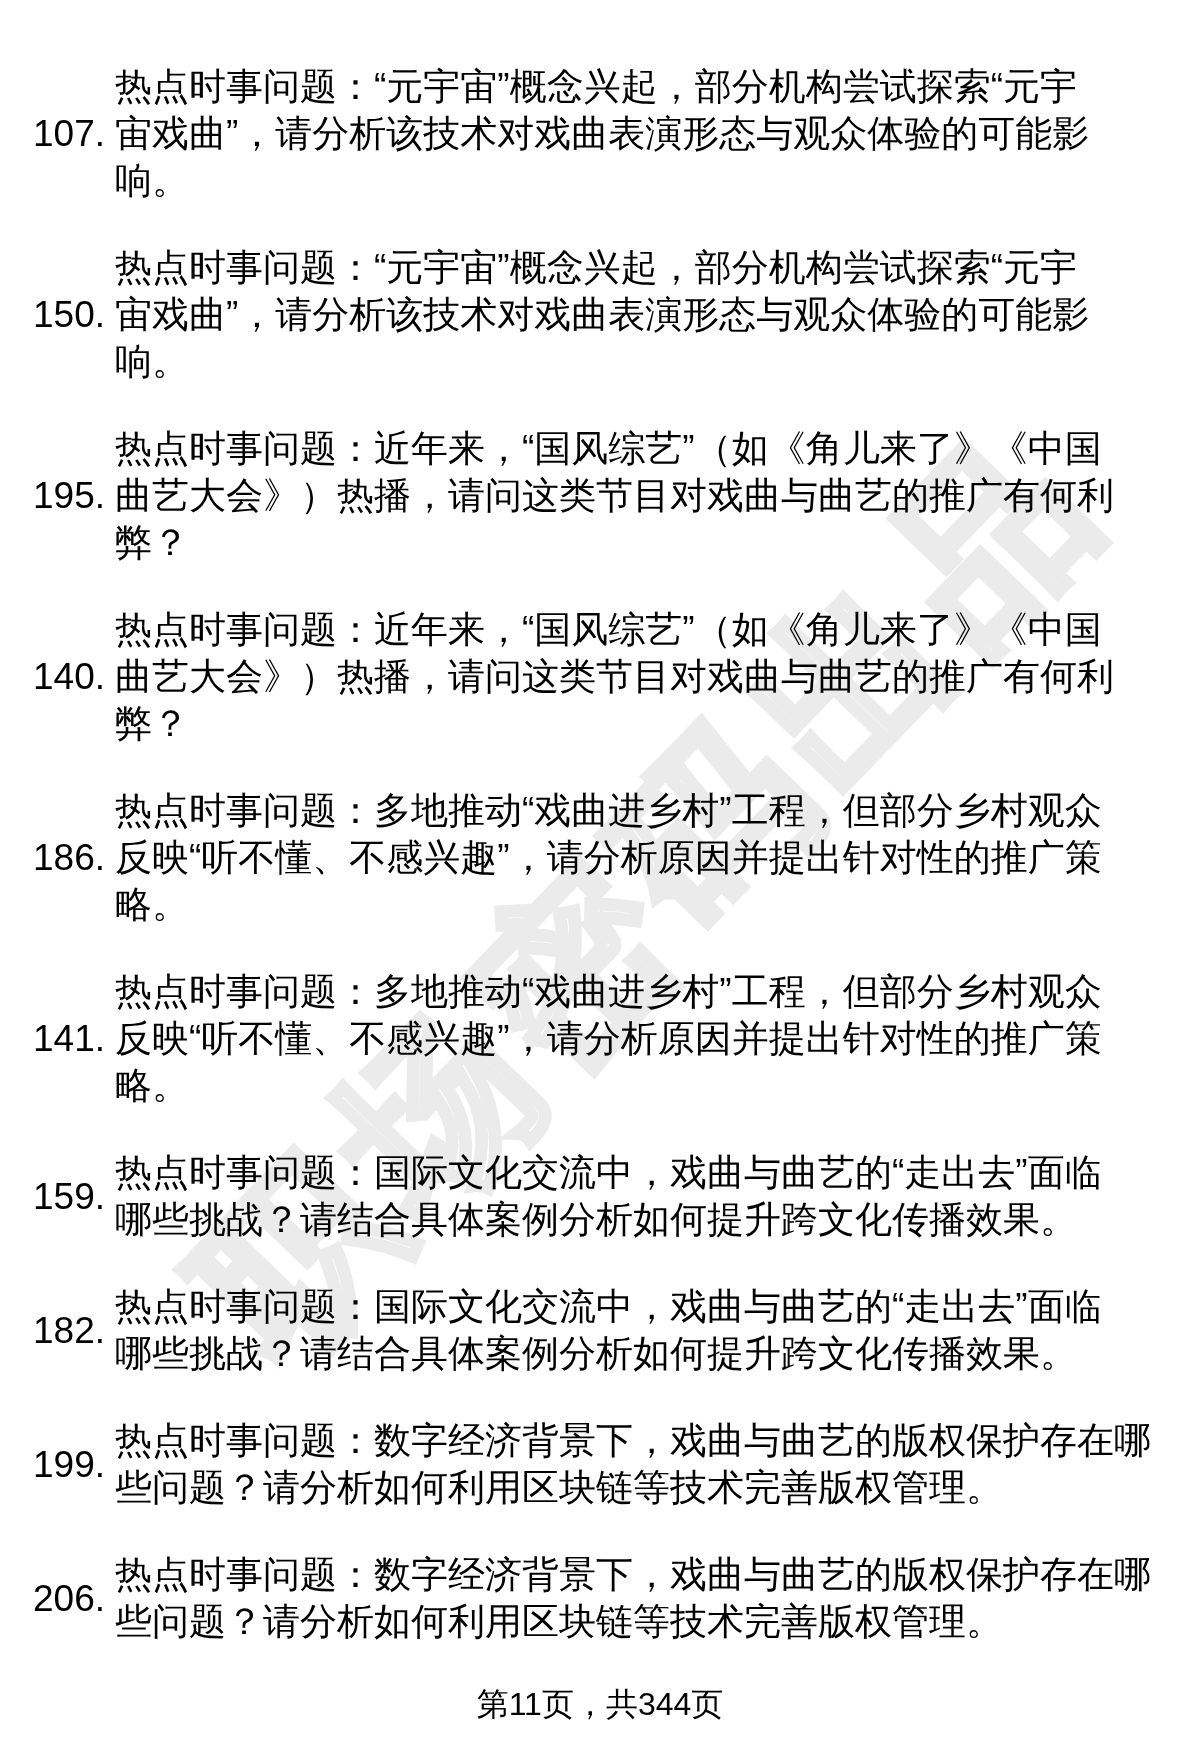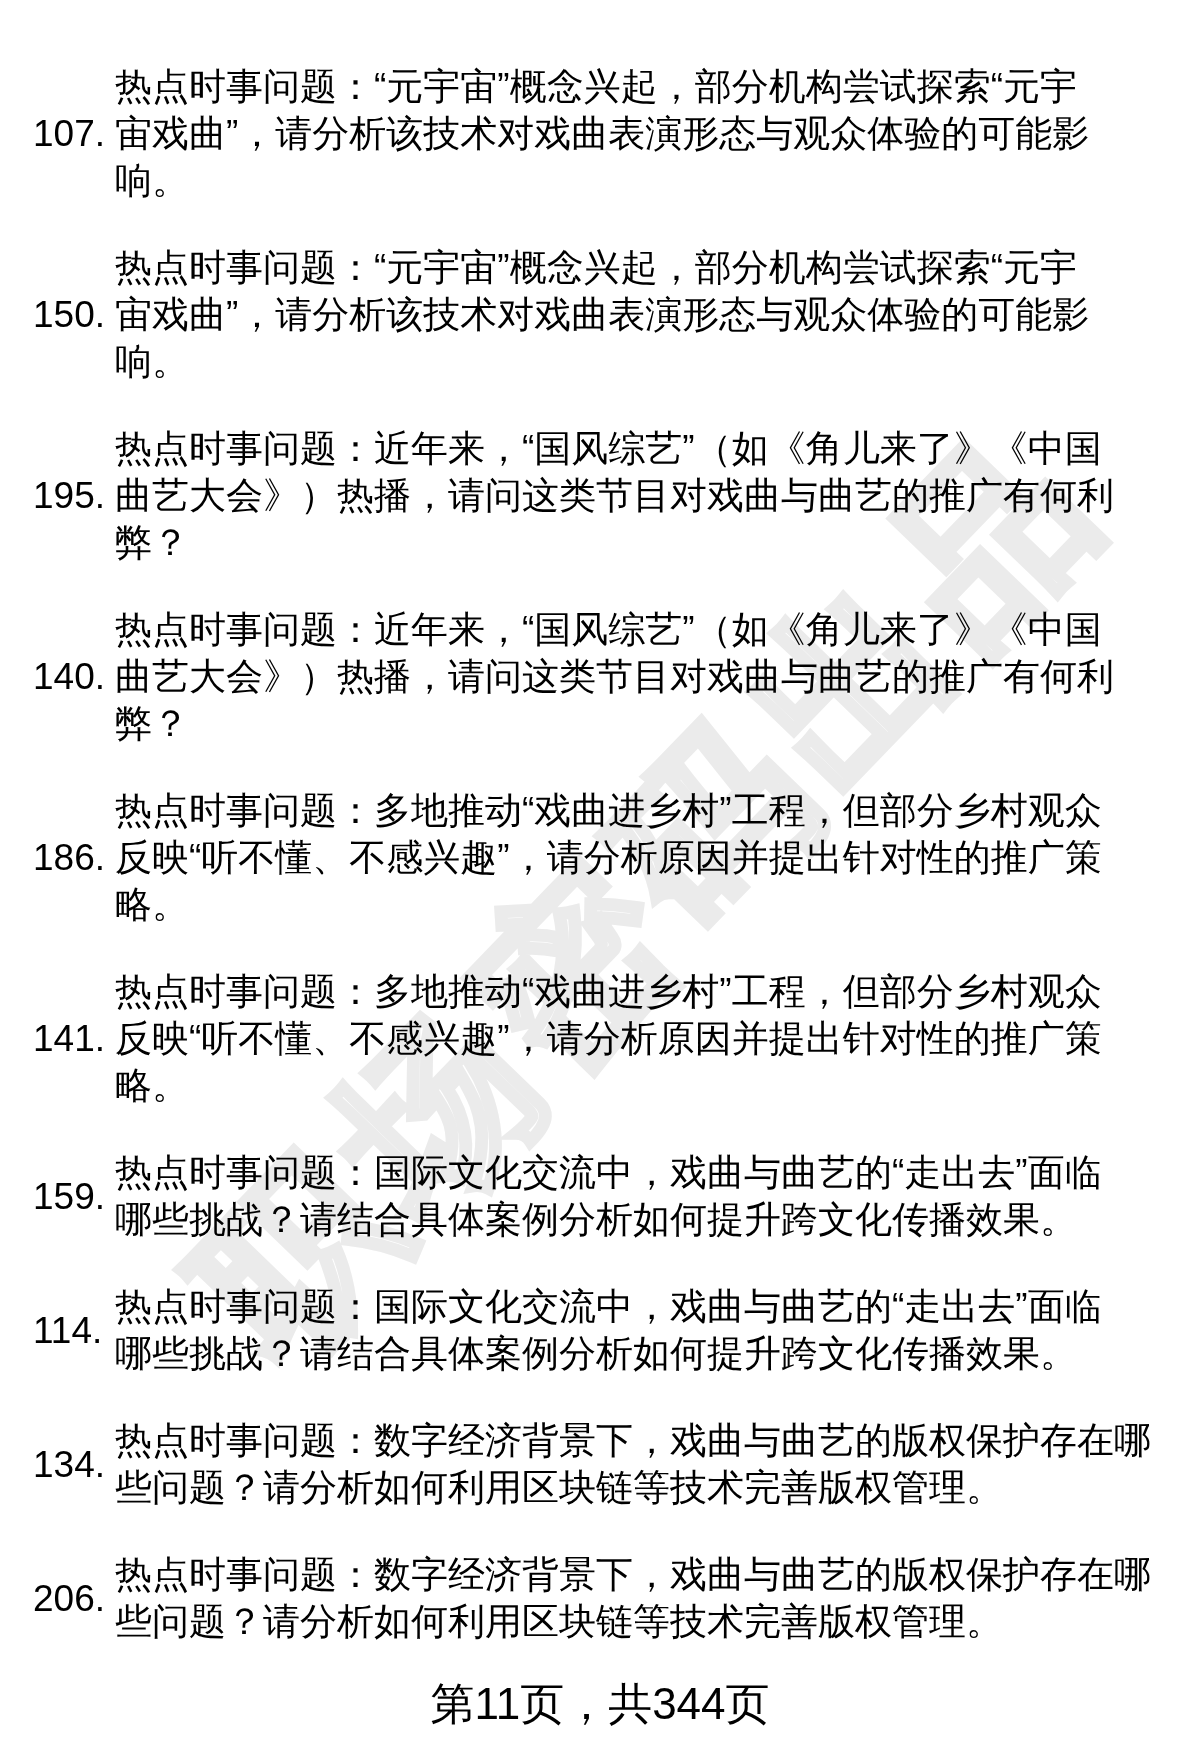--- a/index.html
+++ b/index.html
@@ -49,21 +49,21 @@
   }
   .q-text {
     flex: 1 1 auto;
     white-space: pre-line;
   }
   .page-footer {
     position: relative;
     z-index: 1;
     margin-top: 17px;
     text-align: center;
-    font-size: 44px;
+    font-size: 32px;
     line-height: 38px;
   }
 </style>
 </head>
 <body style="--bg: #ffffff; --fg: #000000; --wm: #ebebeb;">
 
 <div class="watermark">职场密码出品</div>
 
 <main class="page-content">
 
@@ -109,27 +109,27 @@
 略。</div>
   </div>
 
   <div class="q-item">
     <span class="q-num">159.</span>
     <div class="q-text">热点时事问题：国际文化交流中，戏曲与曲艺的“走出去”面临
 哪些挑战？请结合具体案例分析如何提升跨文化传播效果。</div>
   </div>
 
   <div class="q-item">
-    <span class="q-num">114.</span>
+    <span class="q-num">182.</span>
     <div class="q-text">热点时事问题：国际文化交流中，戏曲与曲艺的“走出去”面临
 哪些挑战？请结合具体案例分析如何提升跨文化传播效果。</div>
   </div>
 
   <div class="q-item">
-    <span class="q-num">134.</span>
+    <span class="q-num">199.</span>
     <div class="q-text">热点时事问题：数字经济背景下，戏曲与曲艺的版权保护存在哪
 些问题？请分析如何利用区块链等技术完善版权管理。</div>
   </div>
 
   <div class="q-item">
     <span class="q-num">206.</span>
     <div class="q-text">热点时事问题：数字经济背景下，戏曲与曲艺的版权保护存在哪
 些问题？请分析如何利用区块链等技术完善版权管理。</div>
   </div>
 

